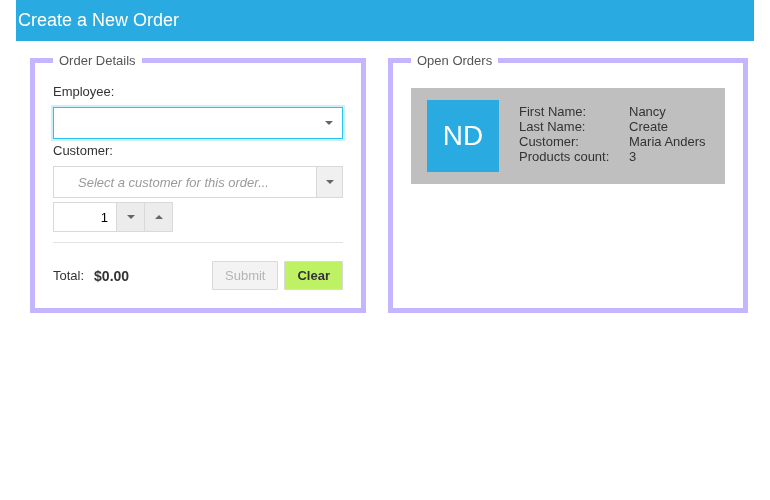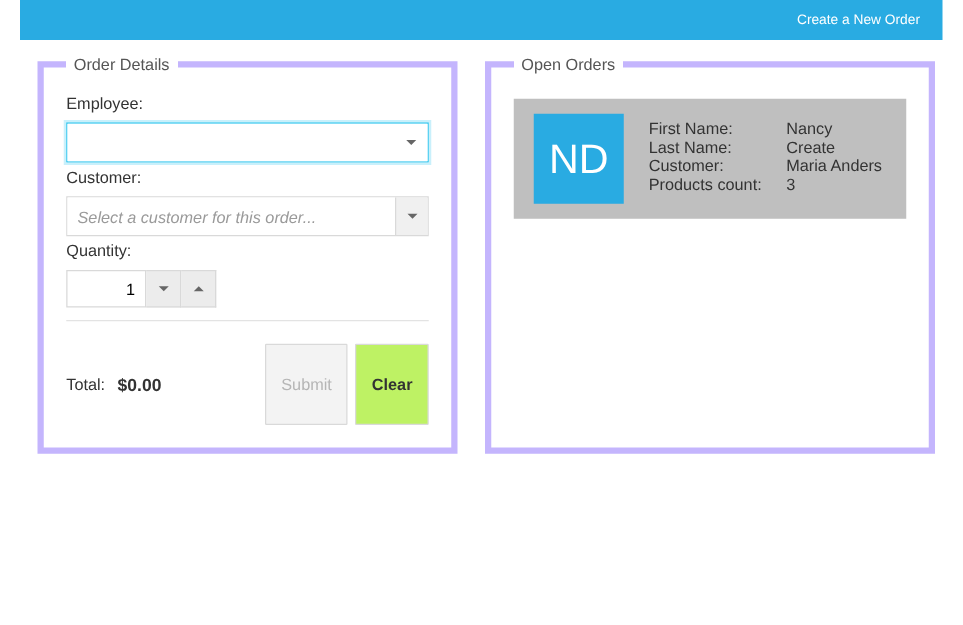--- a/index.html
+++ b/index.html
@@ -1,47 +1,47 @@
 <!DOCTYPE html>
 <html><head>
 <meta charset="utf-8">
 <style>
 * { box-sizing: border-box; margin: 0; padding: 0; }
 body { font-family: "Segoe UI", Arial, sans-serif; font-size: 13px; color: #333; background: #fff; width: 770px; height: 500px; overflow: hidden; }
-.header { background: #29abe2; color: #fff; padding: 10px 18px; font-size: 11px; font-weight: 400; margin: 0 16px; text-align: right; }
+.header { background: #29abe2; color: #fff; padding: 10px 2px; font-size: 18px; font-weight: 400; margin: 0 16px; }
 .content { display: flex; gap: 22px; padding: 12px 30px 0 30px; }
 fieldset { border: 5px solid #c4b5fd; padding: 16px 18px 18px 18px; position: relative; }
 legend { padding: 0 6px; color: #555; font-size: 13px; }
 .order-details { width: 326px; }
 .open-orders { flex: 1; min-width: 360px; }
 .form-row { margin-bottom: 4px; }
 .label { display: block; margin-bottom: 8px; color: #333; font-size: 13px; }
 .combo { display: flex; width: 290px; height: 32px; }
 .combo.active { border: 1px solid #29c3ee; box-shadow: 0 0 0 2px rgba(41,195,238,0.25); }
-.combo.inactive { border: 1px solid #d9d9d9; }
+.combo.inactive { border: 1px solid #d9d9d9; padding-left: 16px; }
 .combo input { flex: 1; border: none; outline: none; padding: 0 8px; font-size: 13px; background: #fff; }
 .combo input::placeholder { font-style: italic; color: #9a9a9a; }
 .combo .caret-btn { width: 26px; border: none; border-left: 1px solid #d9d9d9; background: #f0f0f0; display: flex; align-items: center; justify-content: center; cursor: pointer; }
 .combo.active .caret-btn { background: #fff; border-left: none; }
 .caret-down, .caret-up { width: 0; height: 0; border-left: 4px solid transparent; border-right: 4px solid transparent; }
 .caret-down { border-top: 4px solid #666; }
 .caret-up { border-bottom: 4px solid #666; }
 .spinner { display: flex; height: 30px; }
 .spinner input { width: 64px; border: 1px solid #d9d9d9; text-align: right; padding: 0 8px; font-size: 13px; outline: none; }
 .spinner button { width: 28px; border: 1px solid #d9d9d9; border-left: none; background: #ececec; display: flex; align-items: center; justify-content: center; cursor: pointer; }
 hr { border: none; border-top: 1px solid #e3e3e3; margin: 10px 0 18px 0; }
 .total-row { display: flex; align-items: center; gap: 10px; }
 .total-label { font-size: 13px; text-align: right; }
 .total-value { font-weight: bold; font-size: 14px; }
 .btns { margin-left: auto; display: flex; gap: 6px; }
-.btn { border: 1px solid #d9d9d9; padding: 24px 12px; font-size: 13px; cursor: pointer; border-radius: 1px; }
+.btn { border: 1px solid #d9d9d9; padding: 6px 12px; font-size: 13px; cursor: pointer; border-radius: 1px; }
 .btn-disabled { background: #f3f3f3; color: #b5b5b5; cursor: default; }
 .btn-clear { background: #bef264; color: #333; font-weight: bold; }
 .order-card { background: #bfbfbf; padding: 12px 16px; display: flex; gap: 20px; margin-top: 4px; }
-.avatar { width: 72px; height: 72px; background: #29abe2; color: #fff; display: flex; align-items: center; justify-content: center; font-size: 33px; font-weight: 400; }
+.avatar { width: 72px; height: 72px; background: #29abe2; color: #fff; display: flex; align-items: center; justify-content: center; font-size: 28px; font-weight: 400; }
 .info-grid { display: grid; grid-template-columns: 110px auto; font-size: 13px; color: #333; align-content: start; padding-top: 4px; }
 </style>
 </head>
 <body>
 
 <div class="header">
   <span>Create a New Order</span>
 </div>
 
 <div class="content">
@@ -64,21 +64,20 @@
       <div class="combo inactive">
         <input type="text" placeholder="Select a customer for this order..." style="">
         <button class="caret-btn">
           <span class="caret-down"></span>
         </button>
       </div>
     </div>
 
 
     <div class="form-row">
-      <label class="label">Quantity:</label>
       <div class="spinner">
         <input type="text" value="1" style="">
         <button>
           <span class="caret-down"></span>
         </button>
         <button>
           <span class="caret-up"></span>
         </button>
       </div>
     </div>

